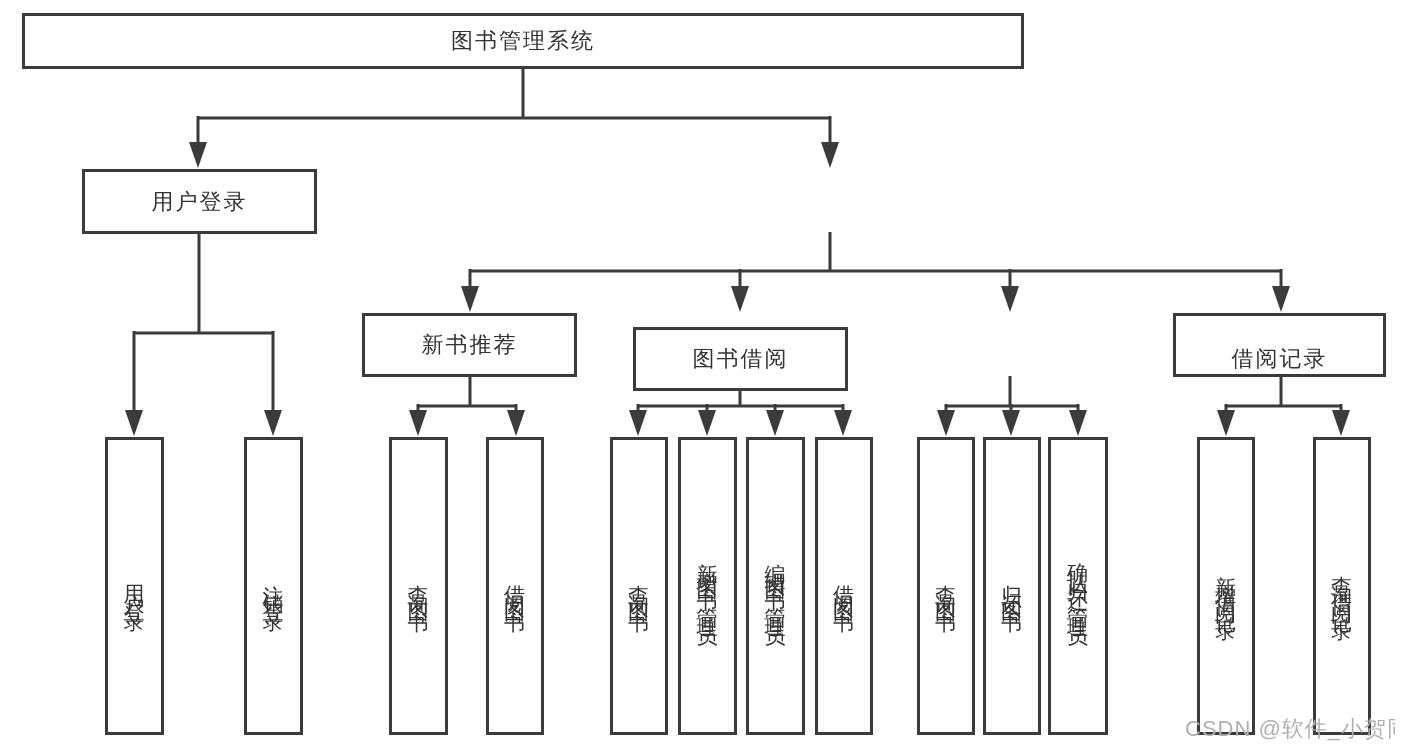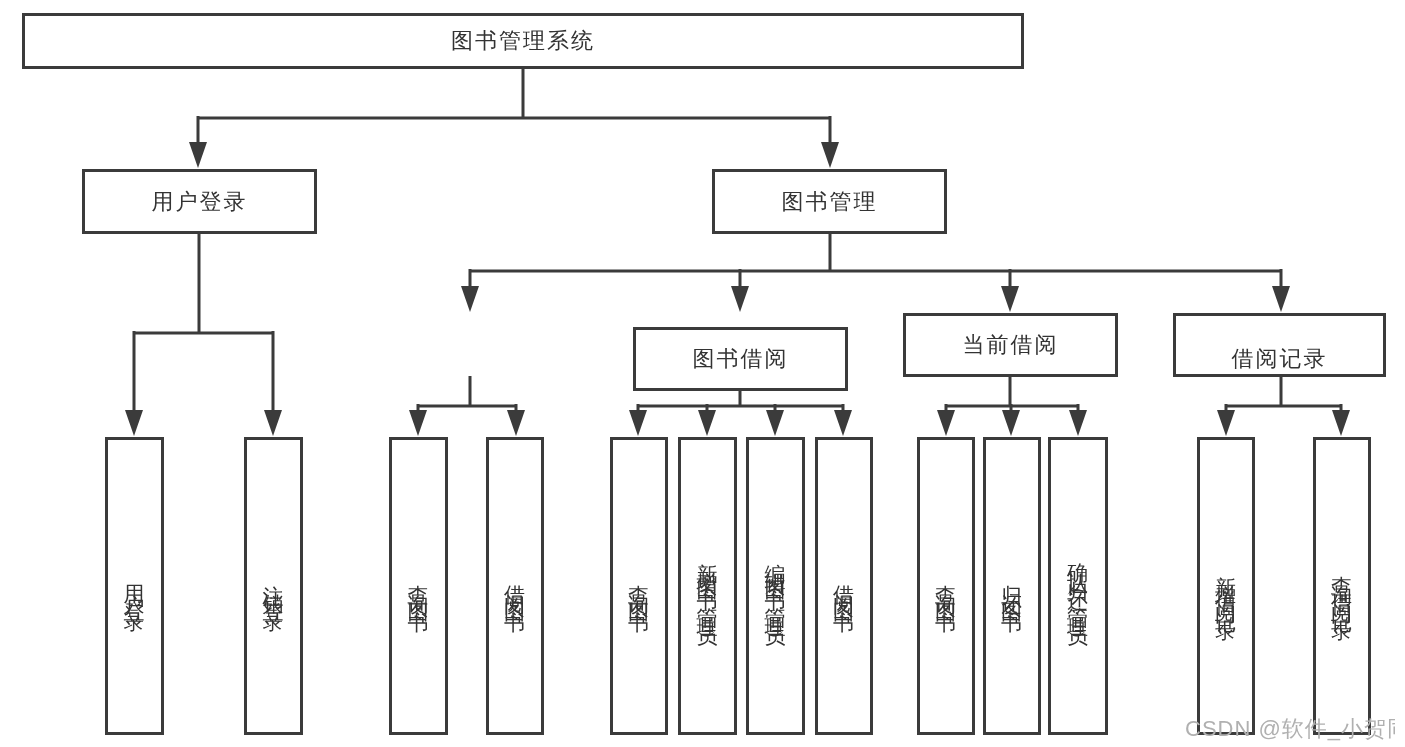--- a/index.html
+++ b/index.html
@@ -137,30 +137,27 @@
     </g>
   </svg>
 
   <div class="node pos-root">
     <span class="h-label">图书管理系统</span>
   </div>
 
   <div class="node pos-l2a">
     <span class="h-label">用户登录</span>
   </div>
-  <div class="node pos-l2b">
-    <span class="h-label">图书管理</span>
-  </div>
-
+
+  <div class="node pos-m0">
+    <span class="h-label">新书推荐</span>
+  </div>
   <div class="node pos-m1">
     <span class="h-label">图书借阅</span>
   </div>
-  <div class="node pos-m2">
-    <span class="h-label">当前借阅</span>
-  </div>
   <div class="node pos-m3">
     <span class="h-label">借阅记录</span>
   </div>
 
   <div class="node leaf pos-c00">
     <div class="v-wrap">
         <span class="v-label">用户登录</span>
       </div>
   </div>
   <div class="node leaf pos-c01">

